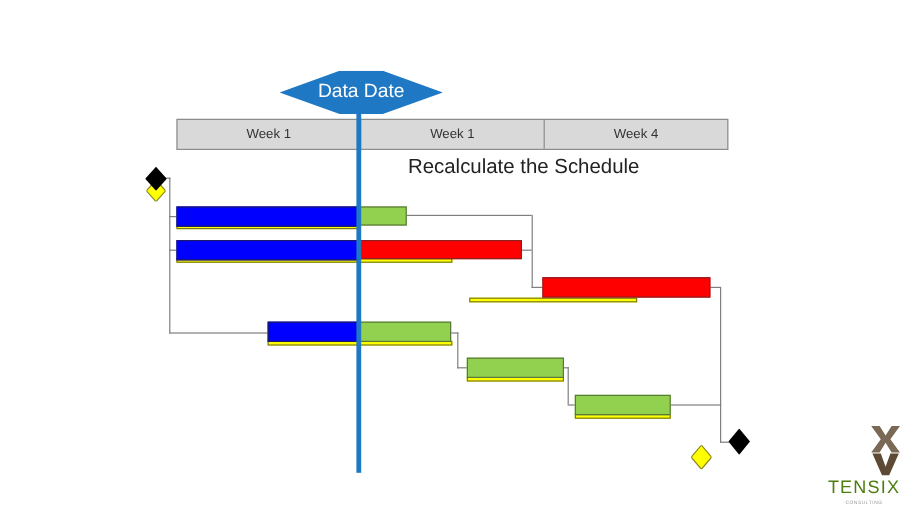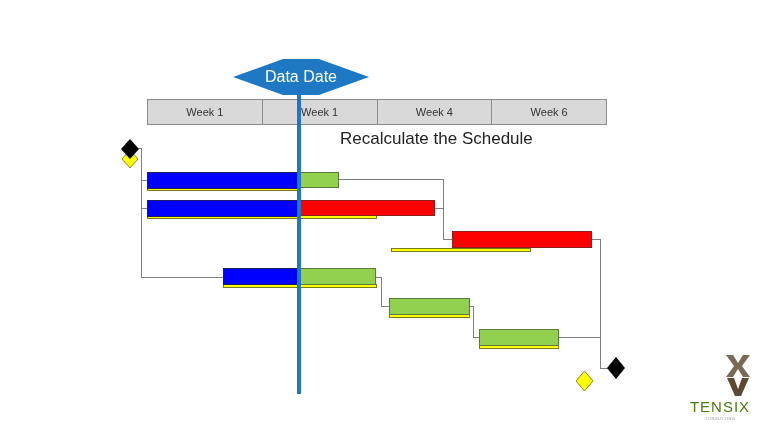--- a/index.html
+++ b/index.html
@@ -32,21 +32,20 @@
 
 <svg class="dd-shape" viewBox="0 0 136 36">
   <polygon points="0,18 50,0 86,0 136,18 86,36 50,36" fill="#1f78c4"></polygon>
 </svg>
 <div class="dd-label">Data Date</div>
 
 <div class="timescale">
   <div class="week">Week 1</div>
   <div class="week">Week 1</div>
   <div class="week">Week 4</div>
-  <div class="week">Week 6</div>
 </div>
 
 <div class="title">Recalculate the Schedule</div>
 
 <div class="line" style="left:141px;top:148px;width:1px;height:130px;"></div>
 <div class="line" style="left:136px;top:148px;width:6px;height:1px;"></div>
 <div class="line" style="left:141px;top:180px;width:6px;height:1px;"></div>
 <div class="line" style="left:141px;top:208px;width:6px;height:1px;"></div>
 <div class="line" style="left:141px;top:277px;width:82px;height:1px;"></div>
 

